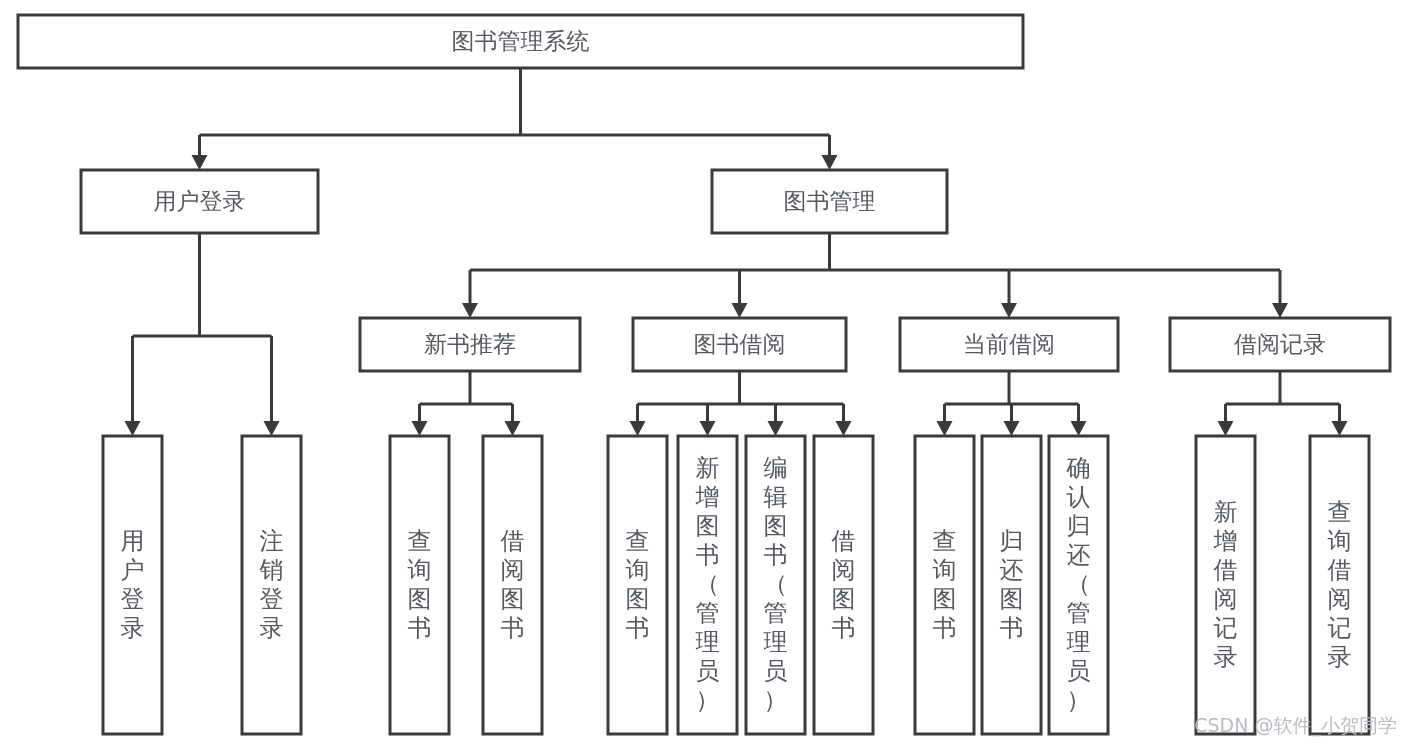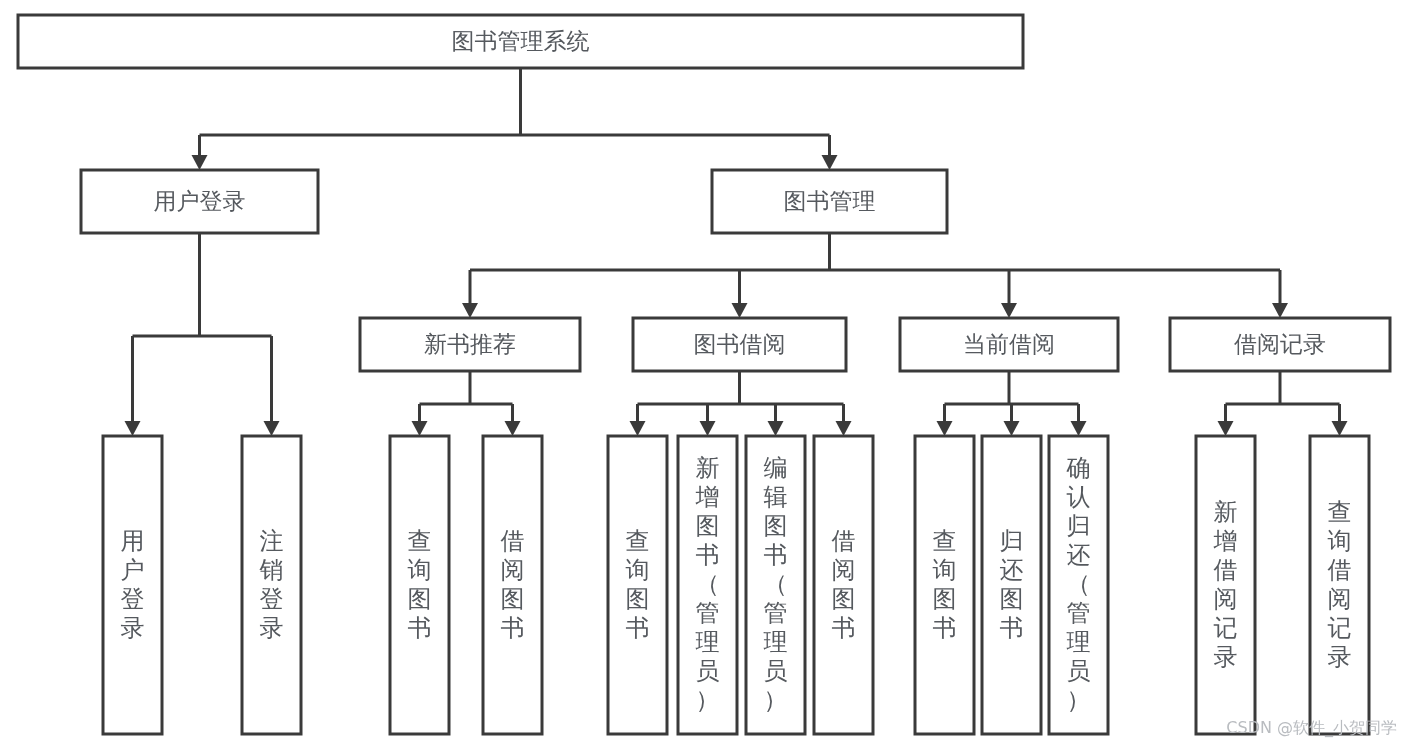--- a/index.html
+++ b/index.html
@@ -39,21 +39,21 @@
     font-family: "DejaVu Sans", "Liberation Sans", sans-serif;
     text-anchor: middle;
     dominant-baseline: middle;
   }
   .label-h { font-size: 23px; }
   .label-v { font-size: 24px; }
   .watermark {
     position: absolute;
     right: 8px;
     bottom: 8px;
-    font-size: 16px;
+    font-size: 19px;
     color: #b9bcc0;
     font-family: "DejaVu Sans", "Liberation Sans", sans-serif;
     white-space: nowrap;
     pointer-events: none;
   }
 </style>
 </head>
 <body>
 
 <svg id="diagram" viewBox="0 0 1405 747">

